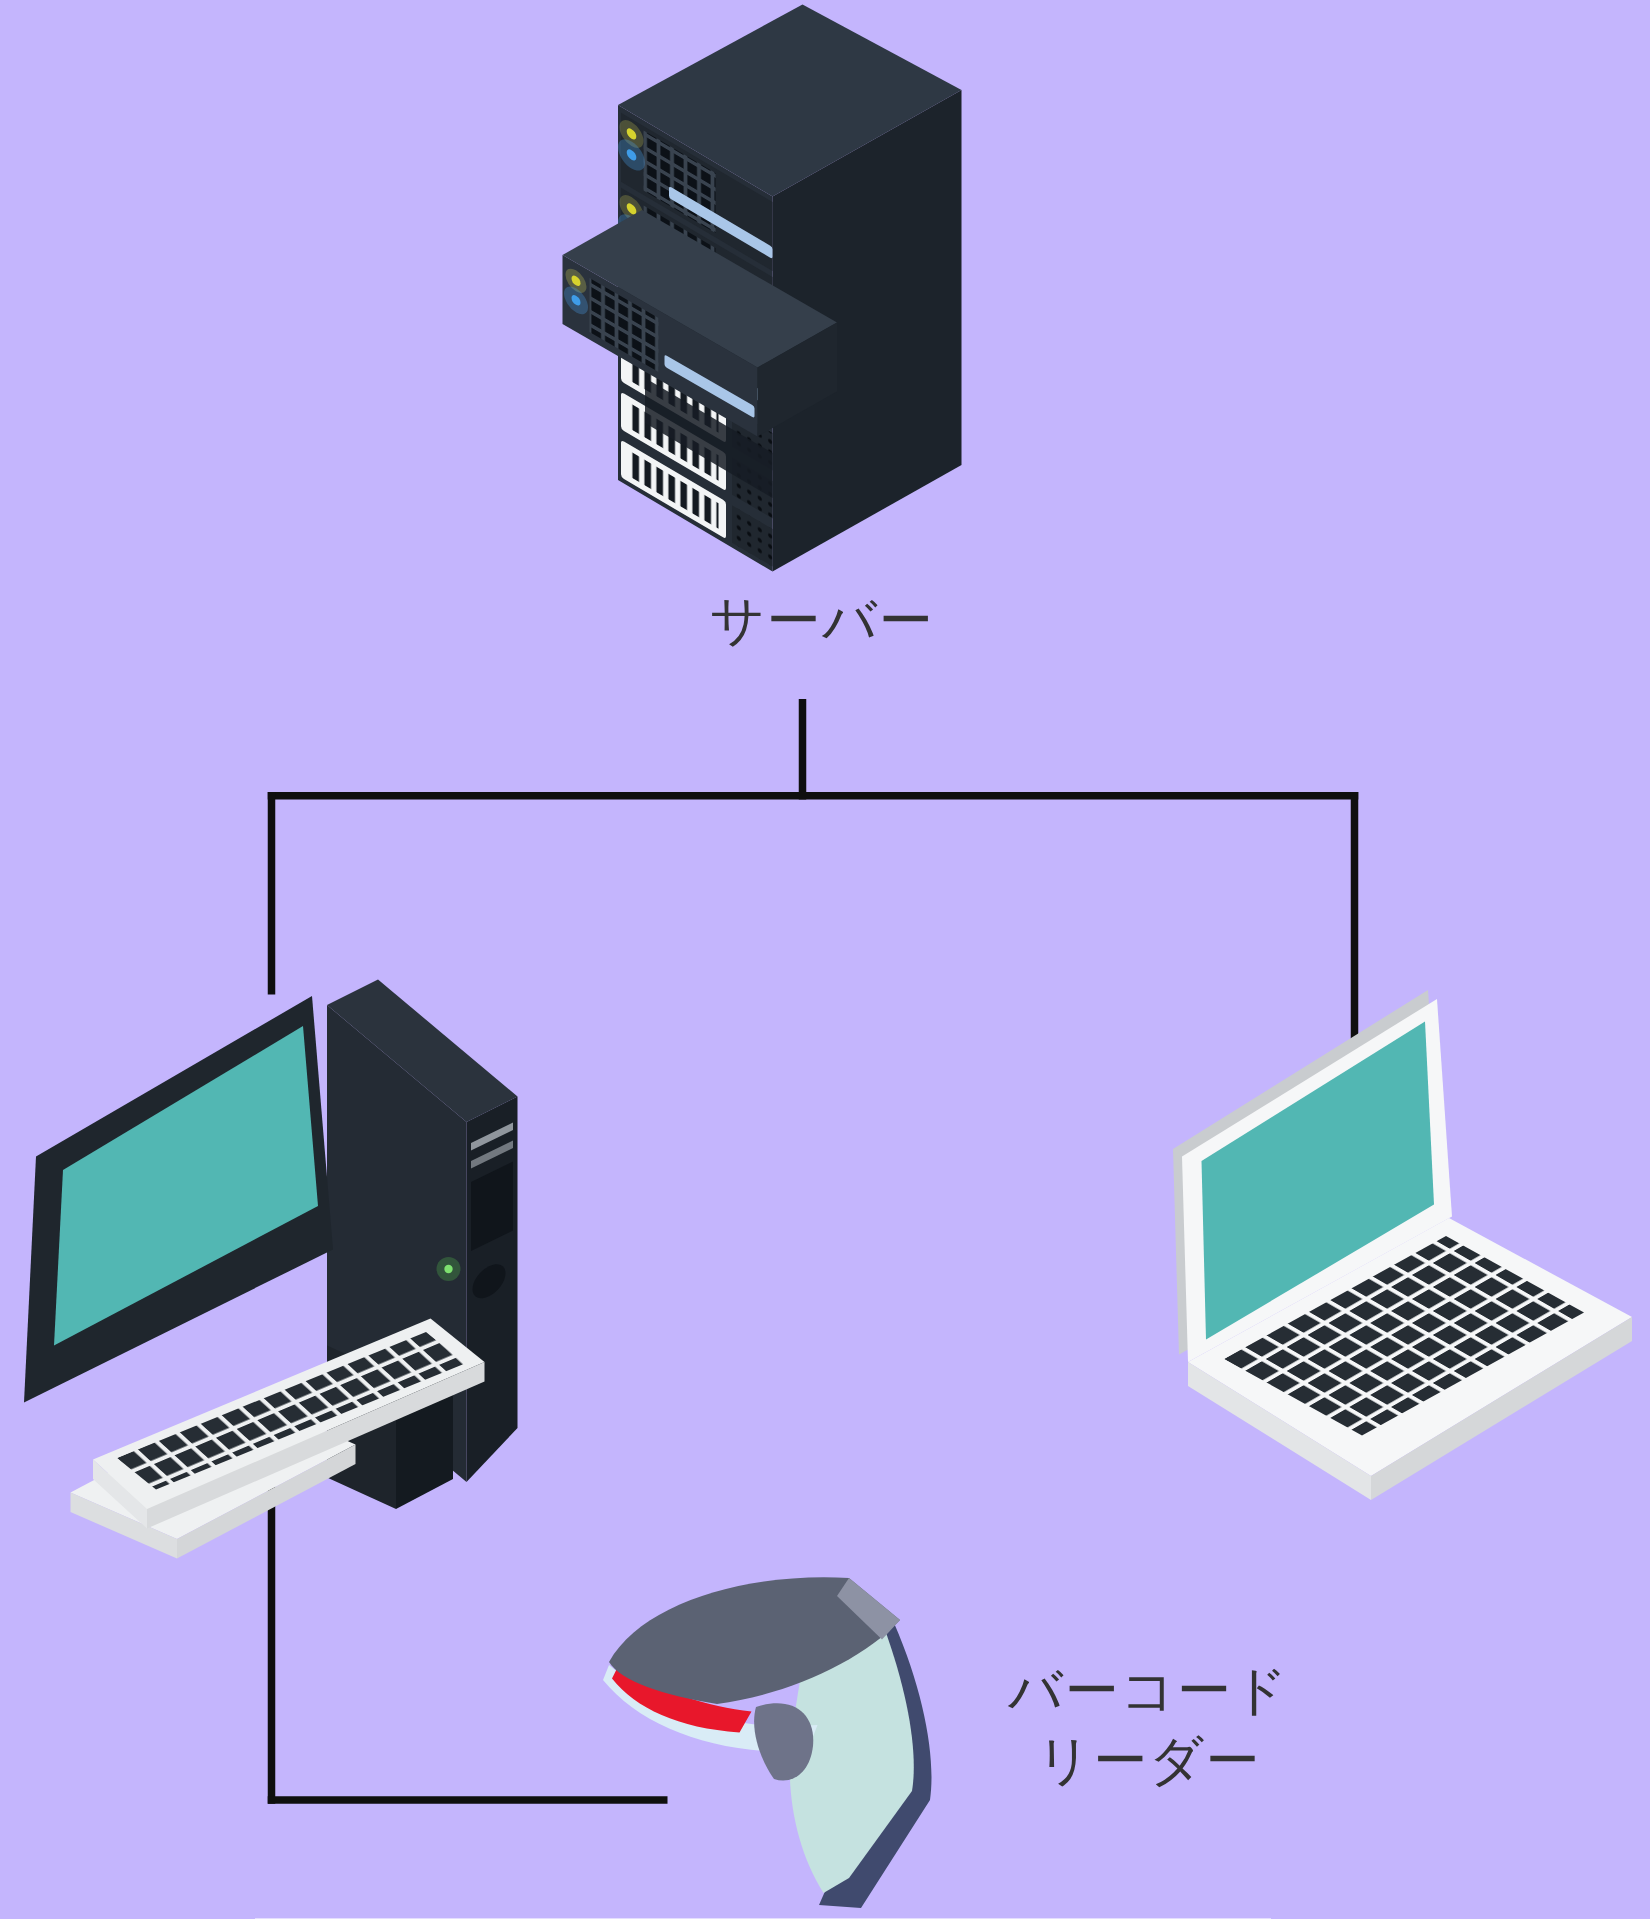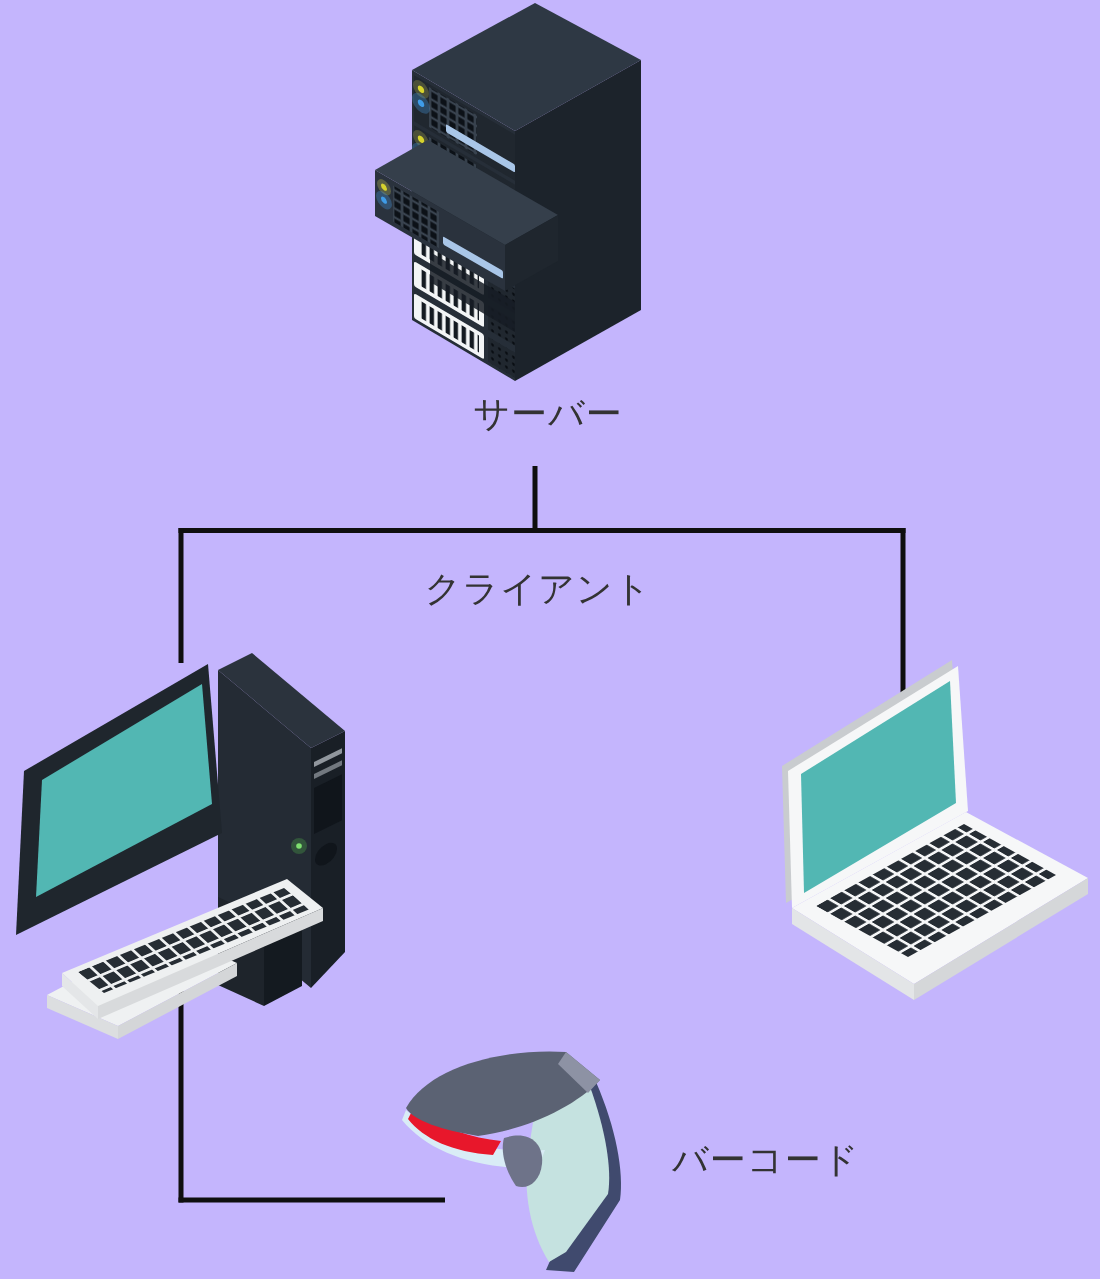--- a/index.html
+++ b/index.html
@@ -16,21 +16,21 @@
     color:var(--text,#333333);
     font-size:36px;
     font-weight:500;
     letter-spacing:1px;
     line-height:40px;
     white-space:nowrap;
   }
   .label.center{text-align:center;}
   .label-server{left:388px;top:394px;width:320px;}
   .label-clients{left:378px;top:569px;width:320px;}
-  .label-barcode{left:672px;top:1136px;line-height:47px;text-align:center;}
+  .label-barcode{left:672px;top:1103px;line-height:47px;text-align:center;}
   .teal{fill:var(--screen-teal,#52b7b3);}
   .conn{stroke:var(--line,#0f0f0f);stroke-width:5;fill:none;}
 </style>
 </head>
 <body>
 
 <div class="canvas">
 
   <svg class="artwork" width="1100" height="1279" viewBox="0 0 1100 1279" xmlns="http://www.w3.org/2000/svg">
 
@@ -197,19 +197,19 @@
       <path d="M 406,1108 C 428,1068 500,1048 566,1052 L 600,1080
                C 574,1108 524,1130 478,1136
                C 442,1130 414,1121 406,1108 Z" fill="#5b6273"></path>
 
       <polygon points="566,1052 600,1080 588,1093 558,1064" fill="#8d92a4"></polygon>
     </g>
   </svg>
 
   <div class="label center label-server">サーバー</div>
 
-  <div class="label center label-clients">クライアント</div>
 
   <div class="label label-barcode">
     <div>バーコード</div>
+    <div>リーダー</div>
   </div>
 
 </div>
 
 </body></html>

